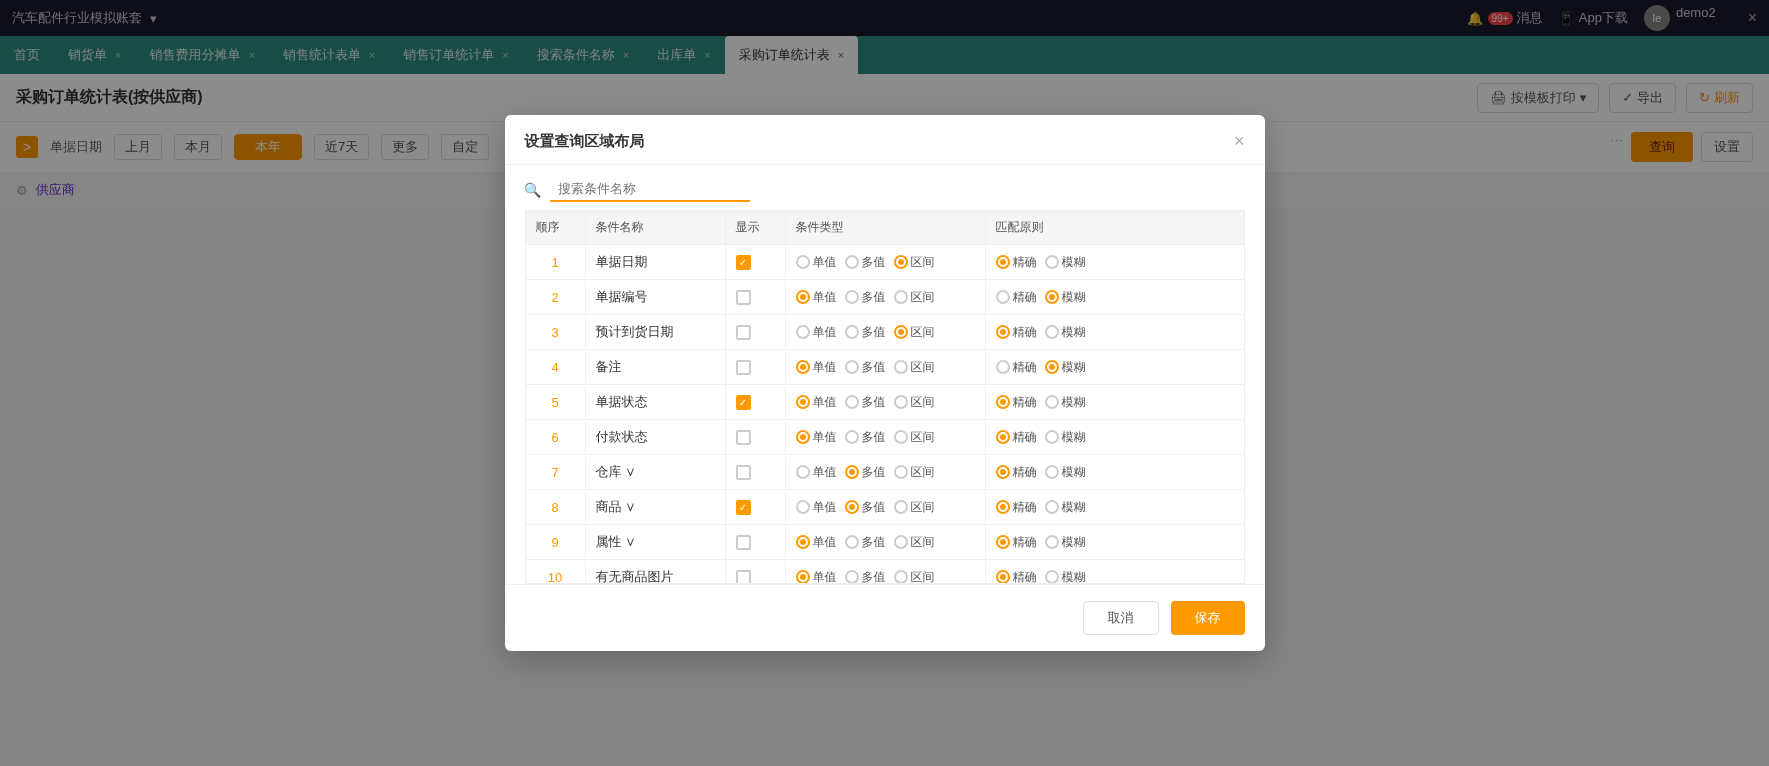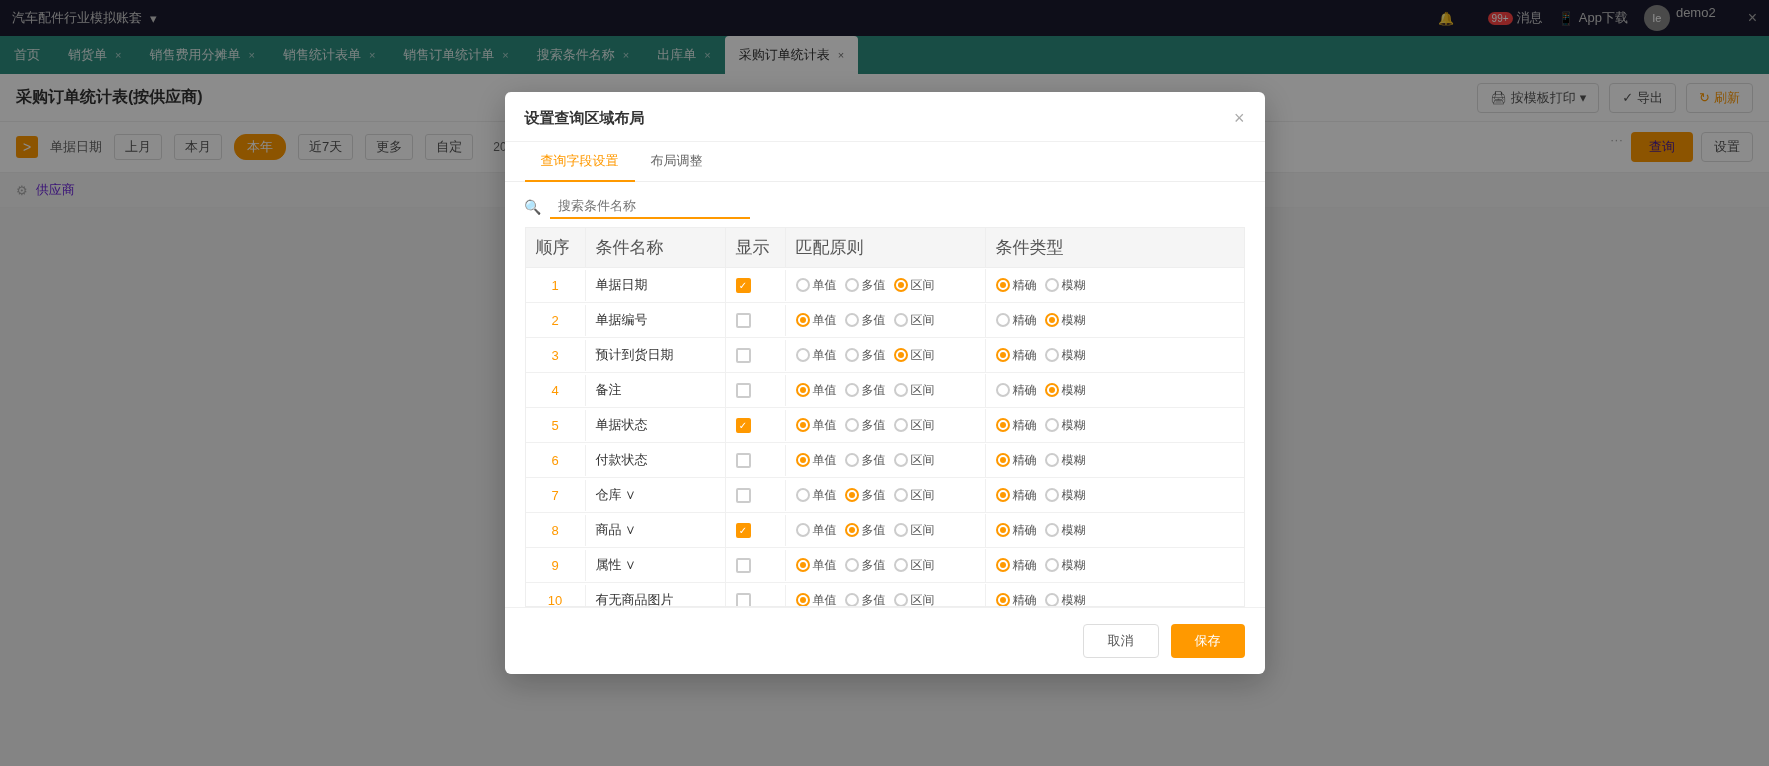--- a/index.html
+++ b/index.html
@@ -11,21 +11,21 @@
       background: #1a1a2e;
       display: flex;
       align-items: center;
       justify-content: space-between;
       padding: 0 12px;
       color: #ccc;
     }
     .top-bar-left { display: flex; align-items: center; gap: 8px; font-size: 13px; }
     .top-bar-right { display: flex; align-items: center; gap: 16px; font-size: 13px; }
     .notif-btn { display: flex; align-items: center; gap: 4px; cursor: pointer; color: #ccc; }
-    .badge { background: #ff4444; color: #fff; font-size: 10px; border-radius: 8px; padding: 1px 4px; margin-left: 29px; }
+    .badge { background: #ff4444; color: #fff; font-size: 10px; border-radius: 8px; padding: 1px 4px; }
     .app-download { display: flex; align-items: center; gap: 4px; color: #ccc; cursor: pointer; }
     .user-info { display: flex; align-items: flex-start; gap: 6px; color: #ccc; cursor: pointer; }
     .avatar { width: 26px; height: 26px; border-radius: 50%; background: #888; display: flex; align-items: center; justify-content: center; font-size: 11px; color: #fff; }
     .close-x { color: #aaa; cursor: pointer; font-size: 16px; margin-left: 16px; }
 
     
     .tab-bar {
       height: 38px;
       background: #2d8c7e;
       display: flex;
@@ -74,24 +74,24 @@
       background: #fff;
       padding: 10px 16px;
       display: flex;
       align-items: center;
       gap: 12px;
       border-bottom: 1px solid #eee;
     }
     .filter-toggle { background: #f90; color: #fff; border: none; border-radius: 3px; width: 22px; height: 22px; cursor: pointer; font-size: 14px; display: flex; align-items: center; justify-content: center; }
     .filter-label { color: #666; font-size: 13px; }
     .filter-btn { padding: 3px 10px; border: 1px solid #ddd; border-radius: 3px; background: #fff; cursor: pointer; color: #555; font-size: 13px; }
-    .filter-btn.active { background: #f90; color: #fff; border-color: #f90; border-radius: 12px; padding: 3px 12px; }
+    .filter-btn.active { background: #f90; color: #fff; border-color: #f90; border-radius: 4px; padding: 3px 20px; }
     .filter-date { color: #666; font-size: 12px; margin-left: 8px; }
     .filter-right { margin-left: auto; display: flex; gap: 8px; }
-    .btn-query { background: #f90; color: #4c1d95; border: none; border-radius: 4px; padding: 5px 18px; cursor: pointer; font-size: 13px; }
+    .btn-query { background: #f90; color: #7f1d1d; border: none; border-radius: 4px; padding: 5px 18px; cursor: pointer; font-size: 13px; }
     .btn-set { background: #fff; border: 1px solid #ddd; border-radius: 4px; padding: 5px 12px; cursor: pointer; color: #555; font-size: 13px; }
 
     
     .table-area {
       background: #fff;
       margin: 0;
       padding: 0;
     }
     .table-header-row {
       display: flex;
@@ -183,21 +183,21 @@
     }
     .mt-header {
       display: grid;
       grid-template-columns: 60px 140px 60px 200px 200px;
       background: #f5f5f5;
       border: 1px solid #eee;
       border-bottom: none;
     }
     .mt-header-cell {
       padding: 8px 10px;
-      font-size: 17px;
+      font-size: 12px;
       color: #555;
       font-weight: 500;
       border-right: 1px solid #eee;
     }
     .mt-header-cell:last-child { border-right: none; }
 
     .mt-body {
       border: 1px solid #eee;
       overflow-y: auto;
       max-height: 340px;
@@ -368,41 +368,33 @@
 </div>
 
 <div class="overlay">
   <div class="modal">
 
     <div class="modal-header">
       <span class="modal-title">设置查询区域布局</span>
       <button class="modal-close">×</button>
     </div>
 
-    <div class="modal-tabs">
-      <div class="modal-tab active">
-        <span>查询字段设置</span>
-      </div>
-      <div class="modal-tab">
-        <span>布局调整</span>
-      </div>
-    </div>
 
     <div class="modal-search">
       <span class="search-icon">🔍</span>
       <input type="text" placeholder="搜索条件名称" style="">
     </div>
 
     <div class="modal-table">
       <div class="mt-header">
         <div class="mt-header-cell">顺序</div>
         <div class="mt-header-cell">条件名称</div>
         <div class="mt-header-cell">显示</div>
+        <div class="mt-header-cell">条件类型</div>
         <div class="mt-header-cell">匹配原则</div>
-        <div class="mt-header-cell">条件类型</div>
       </div>
       <div class="mt-body" id="modal-table-body">
 
       <div class="mt-row">
             <div class="mt-cell num">1</div>
             <div class="mt-cell">单据日期</div>
             <div class="mt-cell">
               <div class="cb-box checked">✓</div>
             </div>
             <div class="mt-cell">

